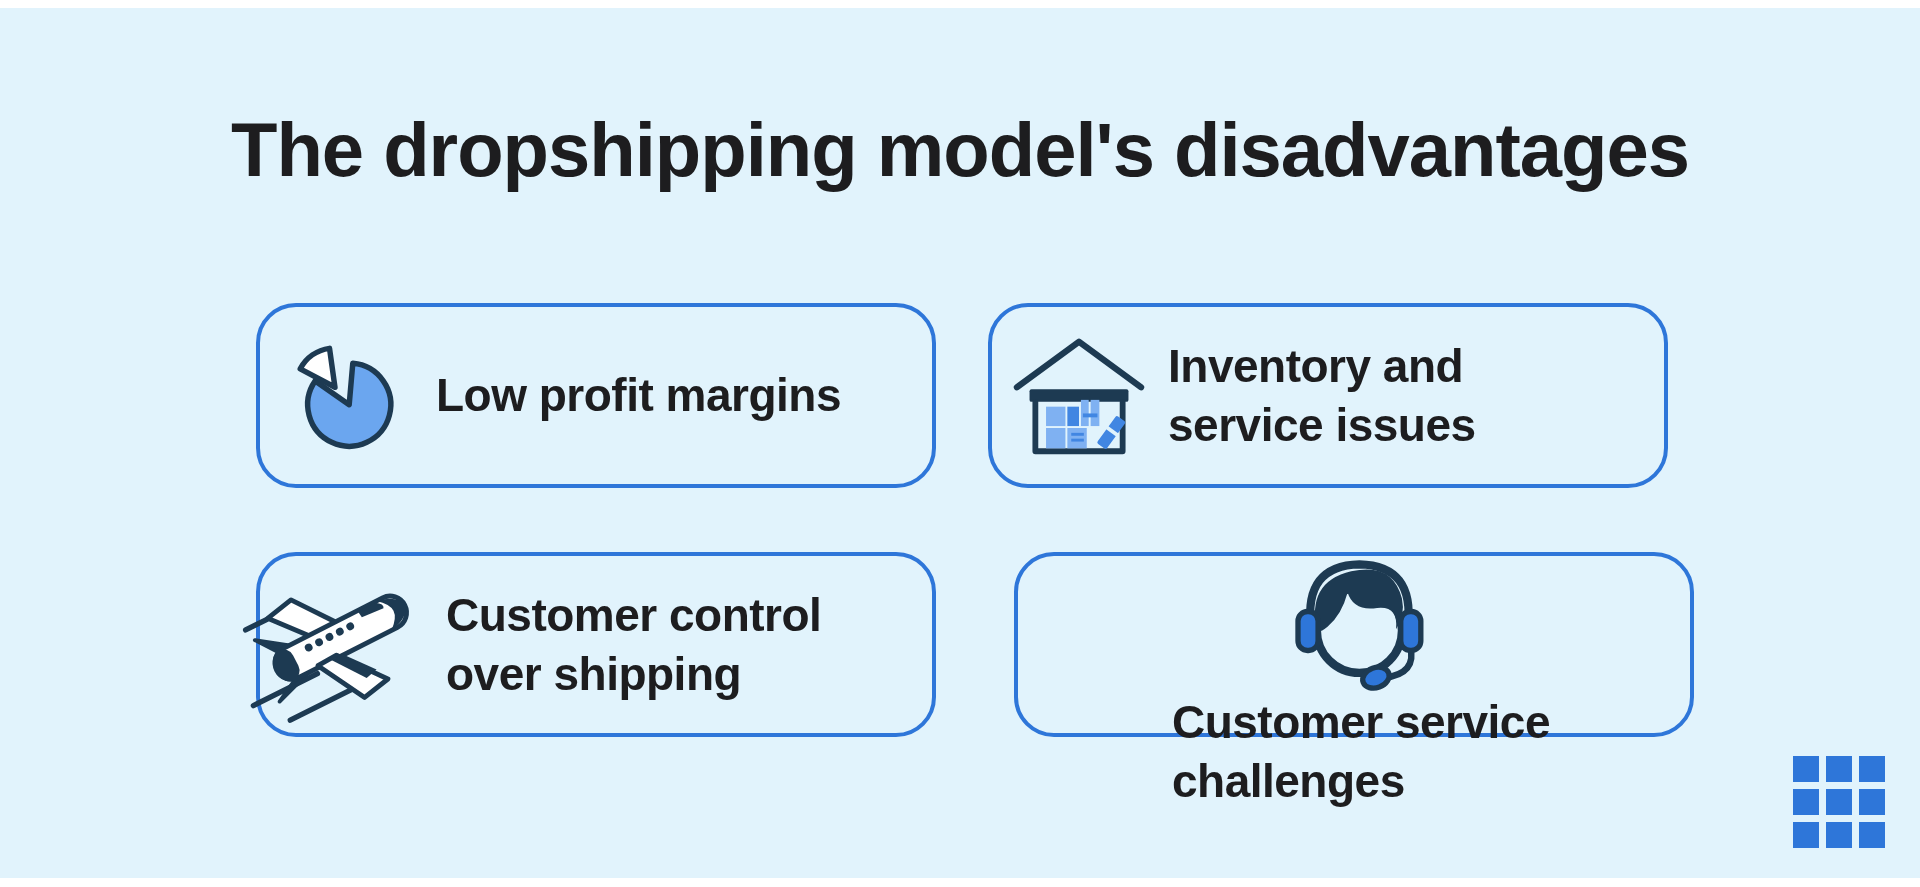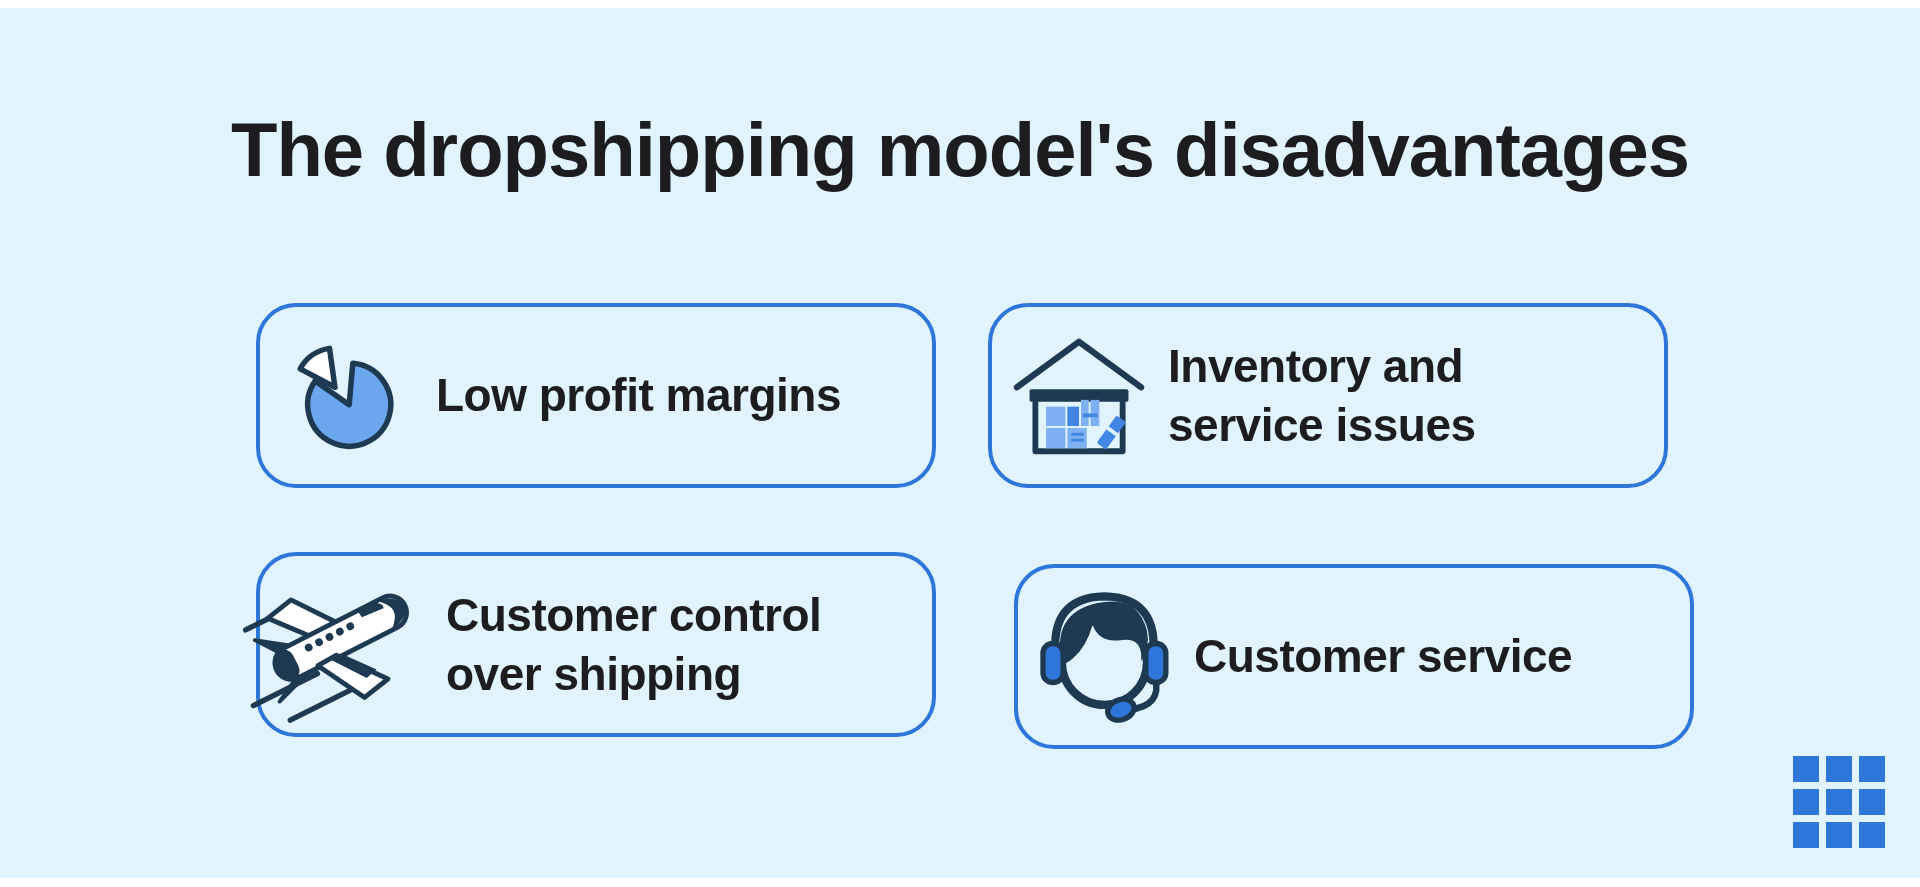--- a/index.html
+++ b/index.html
@@ -19,21 +19,21 @@
   }
   .card {
     position:absolute; width:680px; height:185px;
     border:4px solid #2e76d9; border-radius:40px;
     background:#e1f3fc;
     display:flex; align-items:center; box-sizing:border-box;
   }
   .card.c1 { left:256px; top:295px; }
   .card.c2 { left:988px; top:295px; }
   .card.c3 { left:256px; top:544px; }
-  .card.c4 { left:1014px; top:556px; }
+  .card.c4 { left:1014px; top:544px;flex-direction:column; }
   .icon-wrap {
     flex:0 0 auto; width:150px; margin-left:12px;
     display:flex; justify-content:center; align-items:center;
   }
   .icon-wrap.plane-wrap { width:178px; margin-left:-6px; }
   .plane-svg { margin-left:-22px; }
   .card-text {
     margin-left:14px; font-size:46px; font-weight:700;
     line-height:59px; color:#1d1d1f; letter-spacing:-0.5px;
   }
@@ -133,20 +133,21 @@
           <circle cx="57" cy="63" r="36" fill="none" stroke="#1d3a52" stroke-width="7"></circle>
           <path d="M21 64 Q12 22 50 13 Q85 5 93 36 Q96 50 88 62 Q90 42 72 44 Q52 47 47 31 Q42 50 30 60 Q24 65 21 64 Z" fill="#1d3a52"></path>
           <path d="M16 60 Q10 8 57 7 Q104 8 98 60" fill="none" stroke="#1d3a52" stroke-width="7" stroke-linecap="round"></path>
           <rect x="5" y="47" width="17" height="33" rx="8" fill="#2e76d9" stroke="#1d3a52" stroke-width="4.5"></rect>
           <rect x="92" y="47" width="17" height="33" rx="8" fill="#2e76d9" stroke="#1d3a52" stroke-width="4.5"></rect>
           <ellipse cx="71" cy="103" rx="11.5" ry="8.5" transform="rotate(-20 71 103)" fill="#2e76d9" stroke="#1d3a52" stroke-width="4.5"></ellipse>
         </svg>
       </div>
       <div class="card-text">
         <div>Customer service</div>
+        <div>challenges</div>
       </div>
     </div>
 
     <div class="logo">
       <div class="logo-square"></div>
       <div class="logo-square"></div>
       <div class="logo-square"></div>
       <div class="logo-square"></div>
       <div class="logo-square"></div>
       <div class="logo-square"></div>

